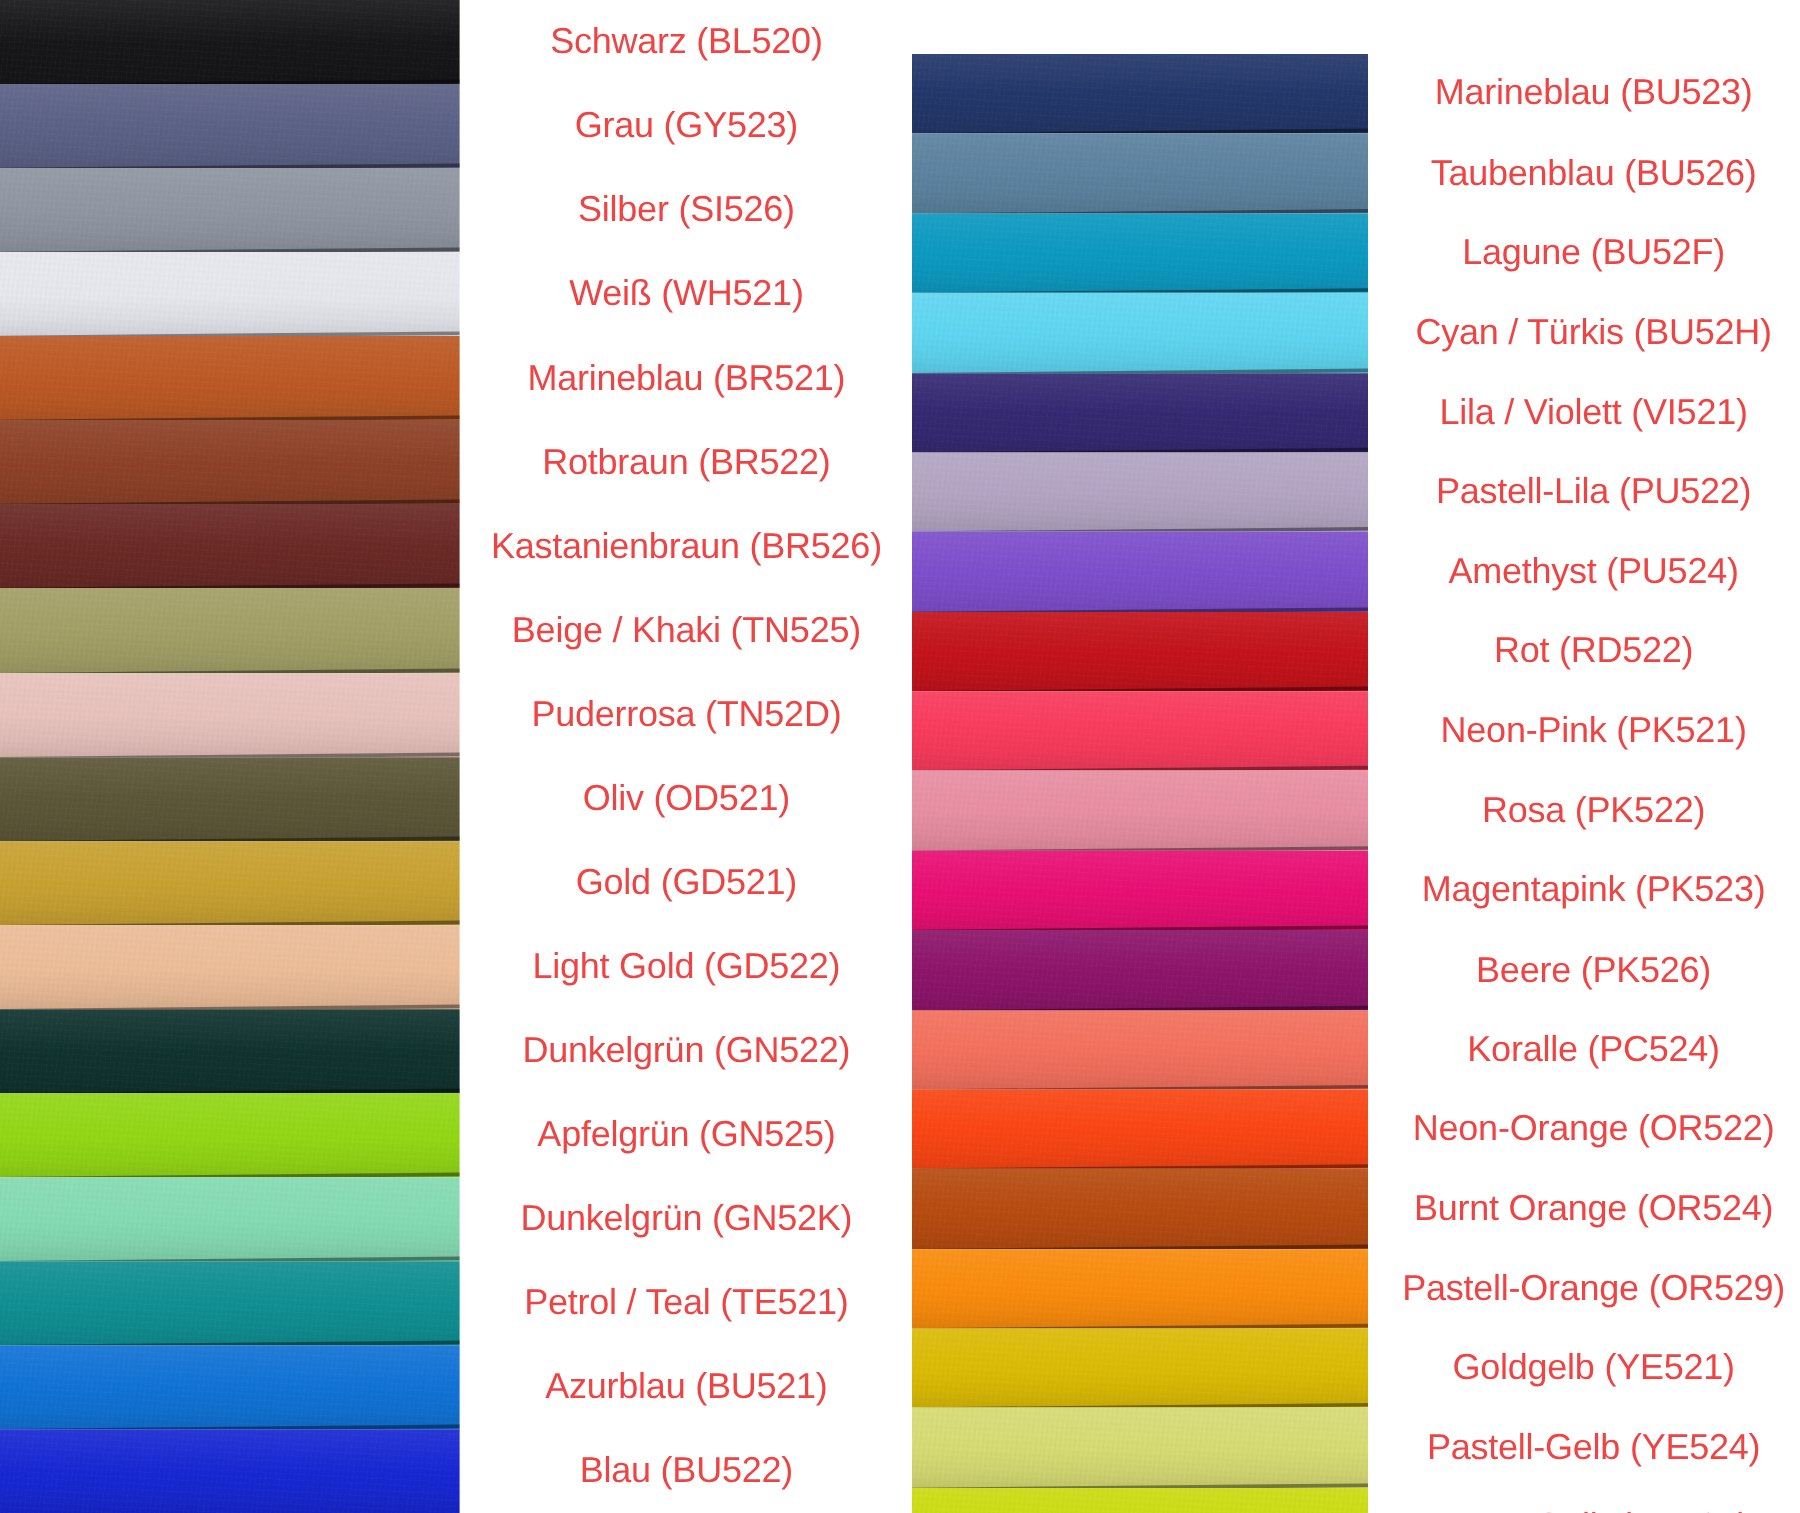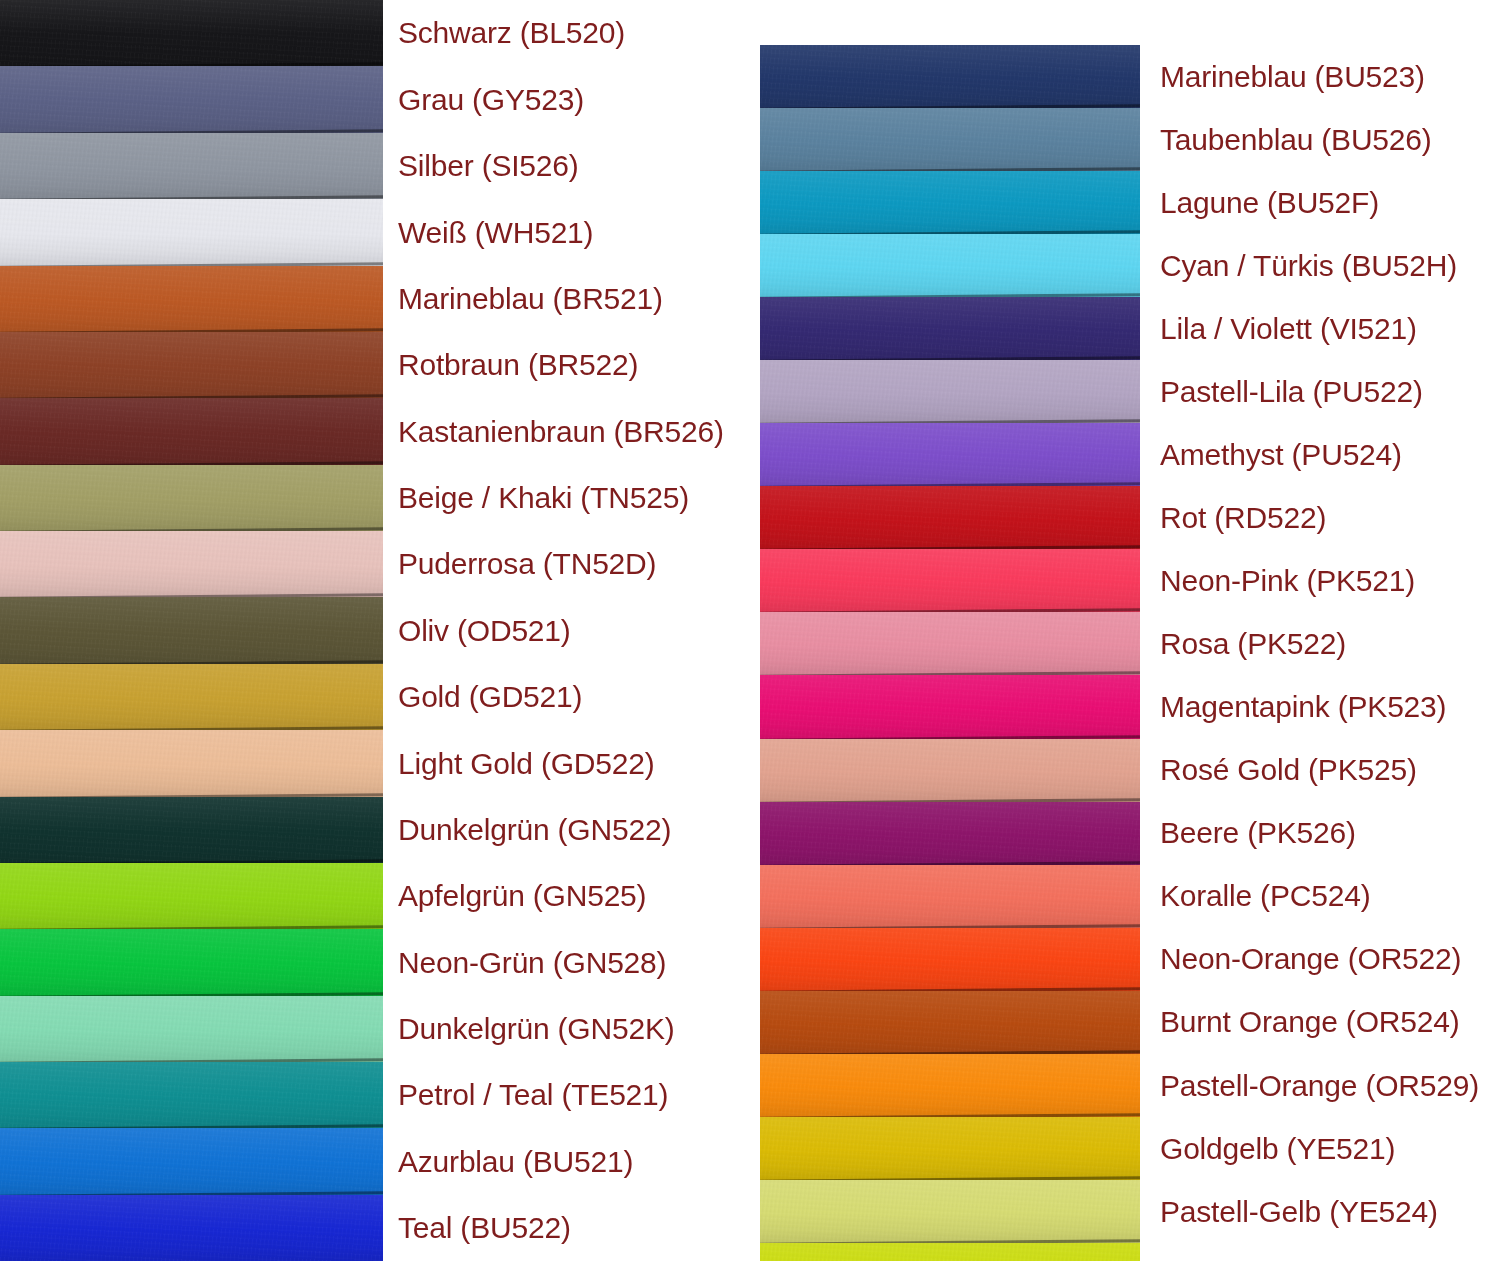--- a/index.html
+++ b/index.html
@@ -83,23 +83,24 @@
     transform: rotate(-0.55deg);
     pointer-events: none;
   }
 
   .swatch-label {
     flex: 1 1 auto;
     padding-left: 15px;
     padding-right: 4px;
     font-size: 30px;
     line-height: 1.05;
-    color: #7f1d1d;
+    color: #ef4444;
     white-space: nowrap;
     letter-spacing: -0.2px;
+    text-align: center;
   }
   .col-right .swatch-label { padding-left: 20px; }
 </style>
 </head>
 <body>
 
 <div class="board">
 
   <div class="palette-column col-left">
       <div class="swatch-row">
@@ -223,29 +224,20 @@
         <div class="chip">
           <div class="chip-fill" style="background: rgb(147, 216, 22);"></div>
           <div class="chip-sheen"></div>
           <div class="chip-grain"></div>
           <div class="chip-seam"></div>
         </div>
         <div class="swatch-label">Apfelgrün (GN525)</div>
       </div>
       <div class="swatch-row">
         <div class="chip">
-          <div class="chip-fill" style="background: rgb(9, 198, 63);"></div>
-          <div class="chip-sheen"></div>
-          <div class="chip-grain"></div>
-          <div class="chip-seam"></div>
-        </div>
-        <div class="swatch-label">Neon-Grün (GN528)</div>
-      </div>
-      <div class="swatch-row">
-        <div class="chip">
           <div class="chip-fill" style="background: rgb(133, 220, 180);"></div>
           <div class="chip-sheen"></div>
           <div class="chip-grain"></div>
           <div class="chip-seam"></div>
         </div>
         <div class="swatch-label">Dunkelgrün (GN52K)</div>
       </div>
       <div class="swatch-row">
         <div class="chip">
           <div class="chip-fill" style="background: rgb(16, 144, 147);"></div>
@@ -263,21 +255,21 @@
           <div class="chip-seam"></div>
         </div>
         <div class="swatch-label">Azurblau (BU521)</div>
       </div>
       <div class="swatch-row">
         <div class="chip">
           <div class="chip-fill" style="background: rgb(24, 40, 212);"></div>
           <div class="chip-sheen"></div>
           <div class="chip-grain"></div>
         </div>
-        <div class="swatch-label">Teal (BU522)</div>
+        <div class="swatch-label">Blau (BU522)</div>
       </div>
     </div>
   <div class="palette-column col-right">
       <div class="swatch-row">
         <div class="chip">
           <div class="chip-fill" style="background: rgb(35, 56, 107);"></div>
           <div class="chip-sheen"></div>
           <div class="chip-grain"></div>
           <div class="chip-seam"></div>
         </div>
@@ -368,29 +360,20 @@
         <div class="chip">
           <div class="chip-fill" style="background: rgb(234, 15, 116);"></div>
           <div class="chip-sheen"></div>
           <div class="chip-grain"></div>
           <div class="chip-seam"></div>
         </div>
         <div class="swatch-label">Magentapink (PK523)</div>
       </div>
       <div class="swatch-row">
         <div class="chip">
-          <div class="chip-fill" style="background: rgb(227, 164, 145);"></div>
-          <div class="chip-sheen"></div>
-          <div class="chip-grain"></div>
-          <div class="chip-seam"></div>
-        </div>
-        <div class="swatch-label">Rosé Gold (PK525)</div>
-      </div>
-      <div class="swatch-row">
-        <div class="chip">
           <div class="chip-fill" style="background: rgb(142, 21, 107);"></div>
           <div class="chip-sheen"></div>
           <div class="chip-grain"></div>
           <div class="chip-seam"></div>
         </div>
         <div class="swatch-label">Beere (PK526)</div>
       </div>
       <div class="swatch-row">
         <div class="chip">
           <div class="chip-fill" style="background: rgb(244, 113, 94);"></div>

